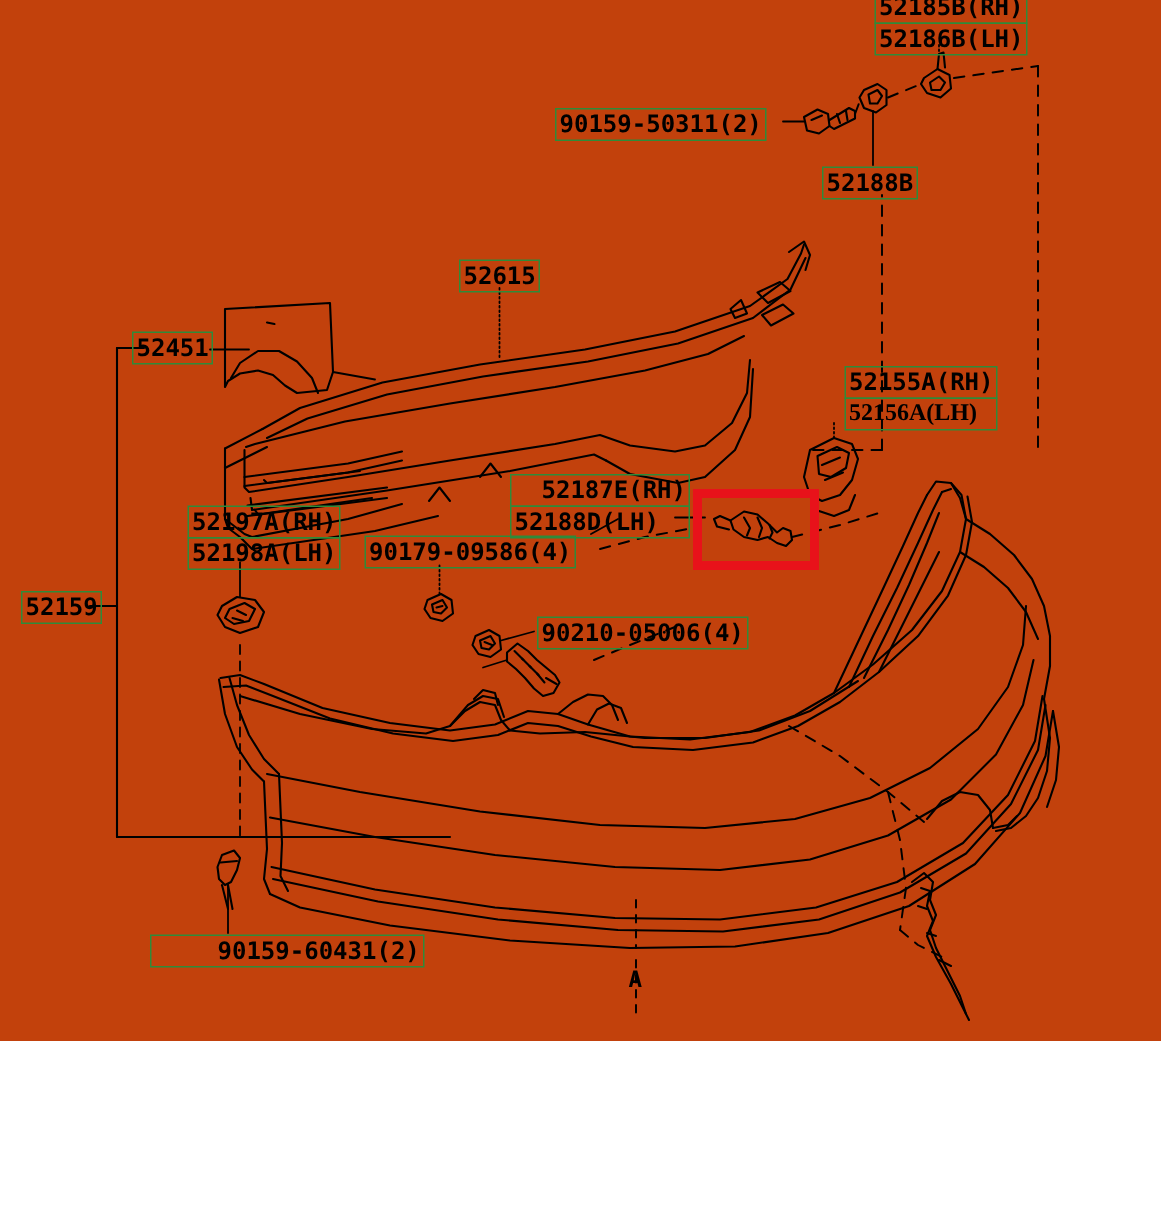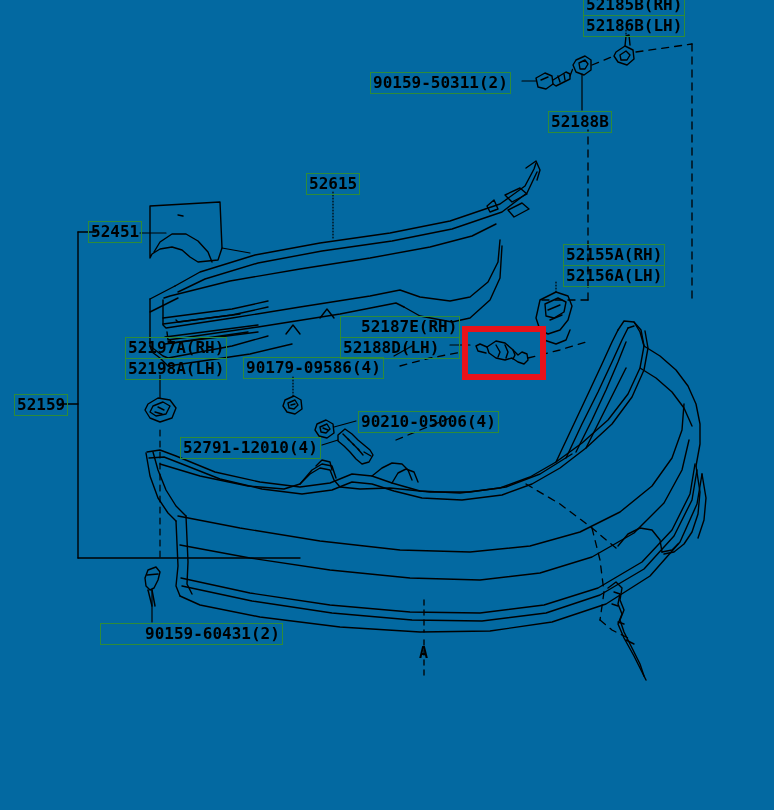--- a/index.html
+++ b/index.html
@@ -4,22 +4,22 @@
 <title>Rear Bumper Parts Diagram</title>
 <style>
   html, body {
     margin: 0;
     padding: 0;
     background: #ffffff;
   }
   #page {
     position: relative;
     width: 774px;
-    height: 810px;
-    background: #0369a1;
+    height: 694px;
+    background: #c2410c;
     overflow: hidden;
     font-family: "DejaVu Sans Mono", "Liberation Mono", monospace;
   }
   #diagram-svg {
     position: absolute;
     left: 0;
     top: 0;
     width: 774px;
     height: 810px;
   }
@@ -320,40 +320,39 @@
   <div class="part-label" style="left: 370px; top: 72px; border-color: rgb(46, 139, 58); text-align: center;">90159-50311(2)</div>
 
   <div class="part-label" style="left: 548px; top: 111px; border-color: rgb(46, 139, 58);">52188B</div>
 
   <div class="part-label" style="left: 306px; top: 173px; border-color: rgb(46, 139, 58);">52615</div>
 
   <div class="part-label" style="left: 88px; top: 221px; border-color: rgb(46, 139, 58);">52451</div>
 
   <div class="part-label stacked" style="left: 524px; top: 244px; border-color: rgb(46, 139, 58); padding-left: 39px;">
     <span style="border-color: rgb(46, 139, 58);">52155A(RH)</span>
-    <span style="border-color: rgb(46, 139, 58);">52156A(LH)</span>
+    <span style="border-color: rgb(46, 139, 58); font-family: Liberation Serif, serif;">52156A(LH)</span>
   </div>
 
   <div class="part-label stacked" style="left: 340px; top: 316px; border-color: rgb(46, 139, 58);">
     <span style="border-color: rgb(46, 139, 58); padding-left: 20px;">52187E(RH)</span>
     <span style="border-color: rgb(46, 139, 58);">52188D(LH)</span>
   </div>
 
   <div class="part-label stacked" style="left: 125px; top: 337px; border-color: rgb(46, 139, 58);">
     <span style="border-color: rgb(46, 139, 58);">52197A(RH)</span>
     <span style="border-color: rgb(46, 139, 58);">52198A(LH)</span>
   </div>
 
   <div class="part-label" style="left: 243px; top: 357px; border-color: rgb(46, 139, 58);">90179-09586(4)</div>
 
   <div class="part-label" style="left: 14px; top: 394px; border-color: rgb(46, 139, 58);">52159</div>
 
   <div class="part-label" style="left: 358px; top: 411px; border-color: rgb(46, 139, 58);">90210-05006(4)</div>
 
-  <div class="part-label" style="left: 180px; top: 437px; border-color: rgb(46, 139, 58);">52791-12010(4)</div>
 
   <div class="part-label" style="left: 100px; top: 623px; border-color: rgb(46, 139, 58); padding-left: 44px;">90159-60431(2)</div>
 
   <div class="view-marker" style="left:419px; top:644px;">A</div>
 
   <div id="highlight-box" style="left: 462px; top: 326px; width: 84px; height: 54px; border-color: rgb(232, 18, 26);"></div>
 
 </div>
 
 </body></html>

